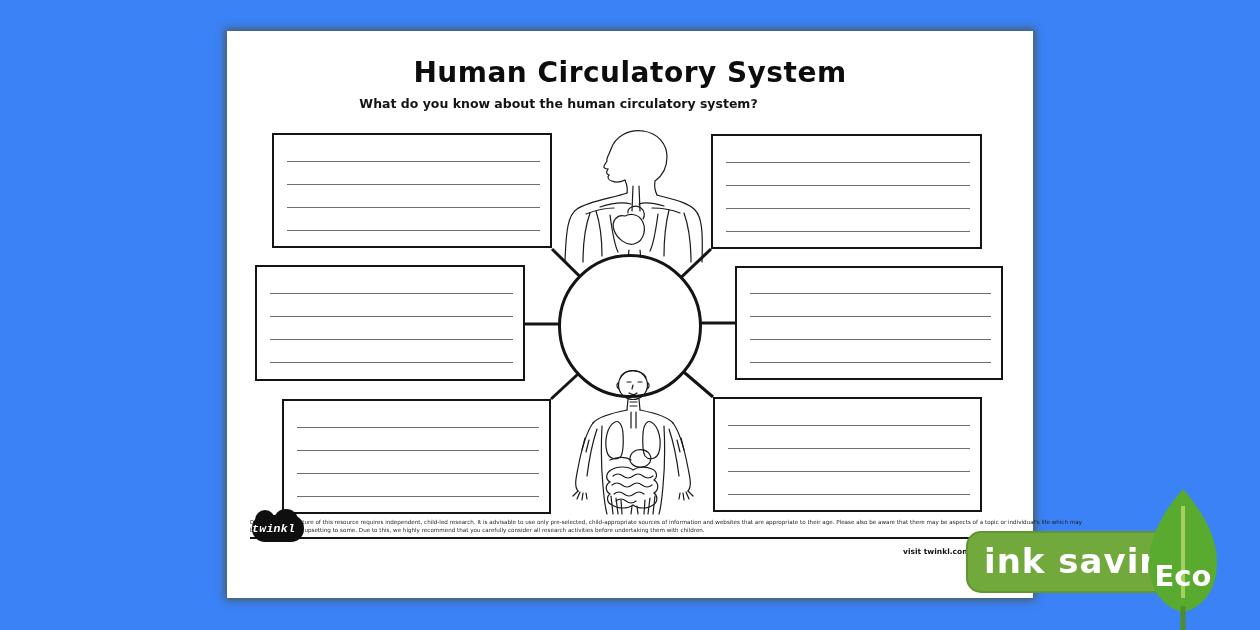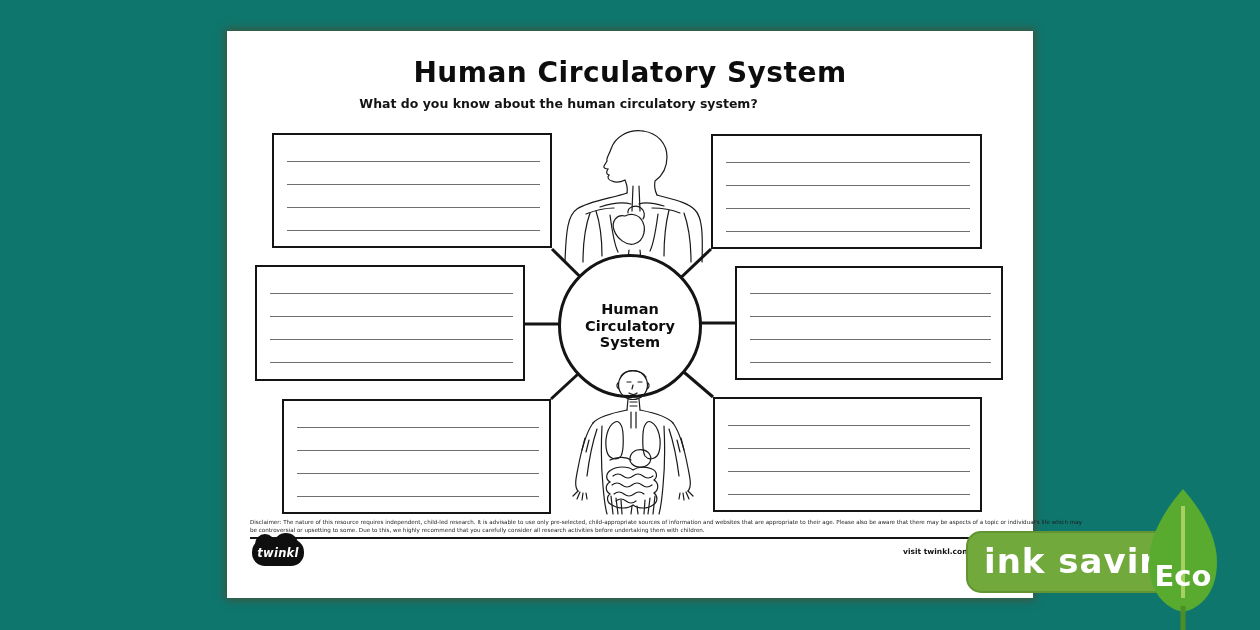--- a/index.html
+++ b/index.html
@@ -1,17 +1,17 @@
 <!DOCTYPE html>
 <html><head>
 <meta charset="utf-8">
 <style>
   html,body{margin:0;padding:0;}
   body{font-family:"DejaVu Sans","Liberation Sans",sans-serif;background:#f9f7cd;}
-  #stage{position:relative;width:1260px;height:630px;background:#0f766e;overflow:hidden;}
+  #stage{position:relative;width:1260px;height:630px;background:#3b82f6;overflow:hidden;}
 
   .paper{position:absolute;left:227px;top:31px;width:806px;height:567px;background:#ffffff;
          box-shadow:0 0 8px 2px rgba(75,75,45,.8);}
 
   .abs{position:absolute;}
 
   .title{left:227px;top:56px;width:806px;text-align:center;font-size:28px;font-weight:800;
          color:#0d0d0d;letter-spacing:.5px;z-index:3;}
   .sub{left:227px;width:663px;text-align:center;font-size:12.5px;font-weight:700;color:#141414;z-index:3;}
   .sub1{top:96px;} .sub2{top:111px;}
@@ -22,22 +22,22 @@
   .wline{position:absolute;left:13px;right:10px;height:0;border-top:1.6px solid #6f6f6f;}
 
   .center-label{left:555px;top:301px;width:150px;text-align:center;font-size:14.5px;font-weight:800;
                 line-height:16.5px;color:#0d0d0d;white-space:pre-line;z-index:3;}
 
   .disclaimer{left:250px;width:770px;font-size:5.6px;line-height:7.4px;color:#1c1c1c;
               white-space:nowrap;z-index:3;}
   .disc1{top:519px;} .disc2{top:527px;}
   .footrule{left:250px;top:537px;width:761px;height:2.2px;background:#141414;z-index:3;}
 
-  .logo-blob{left:252px;top:539px;width:52px;height:27px;background:#0f0f0f;border-radius:13px;
-             z-index:4;display:flex;align-items:center;justify-content:center;}
+  .logo-blob{left:252px;top:515px;width:52px;height:27px;background:#0f0f0f;border-radius:13px;
+             z-index:4;display:flex;align-items:center;font-family:Liberation Mono, monospace;}
   .logo-blob::before{content:"";position:absolute;left:3px;top:-5px;width:20px;height:20px;
              background:#0f0f0f;border-radius:50%;}
   .logo-blob::after{content:"";position:absolute;right:6px;top:-6px;width:24px;height:22px;
              background:#0f0f0f;border-radius:50%;}
   .logo-text{position:relative;z-index:1;color:#ffffff;font-size:11.5px;font-weight:700;
              font-style:italic;letter-spacing:.3px;}
 
   .visit{left:840px;top:547px;width:130px;text-align:right;font-size:7.5px;font-weight:700;
          color:#111;z-index:3;}
 
@@ -151,23 +151,20 @@
     <div class="wline" style="top:72px"></div>
     <div class="wline" style="top:95px"></div>
   </div>
   <div class="mmbox" style="left:713px;top:397px;width:269px;height:115px">
     <div class="wline" style="top:26px"></div>
     <div class="wline" style="top:49px"></div>
     <div class="wline" style="top:72px"></div>
     <div class="wline" style="top:95px"></div>
   </div>
 
-  <div class="abs center-label">Human
-Circulatory
-System</div>
 
   <div class="abs disclaimer disc1">Disclaimer: The nature of this resource requires independent, child-led research. It is advisable to use only pre-selected, child-appropriate sources of information and websites that are appropriate to their age. Please also be aware that there may be aspects of a topic or individual's life which may</div>
   <div class="abs disclaimer disc2">be controversial or upsetting to some. Due to this, we highly recommend that you carefully consider all research activities before undertaking them with children.</div>
   <div class="abs footrule"></div>
 
   <div class="abs logo-blob">
     <span class="logo-text">twinkl</span>
   </div>
 
   <div class="abs visit">visit twinkl.com</div>

